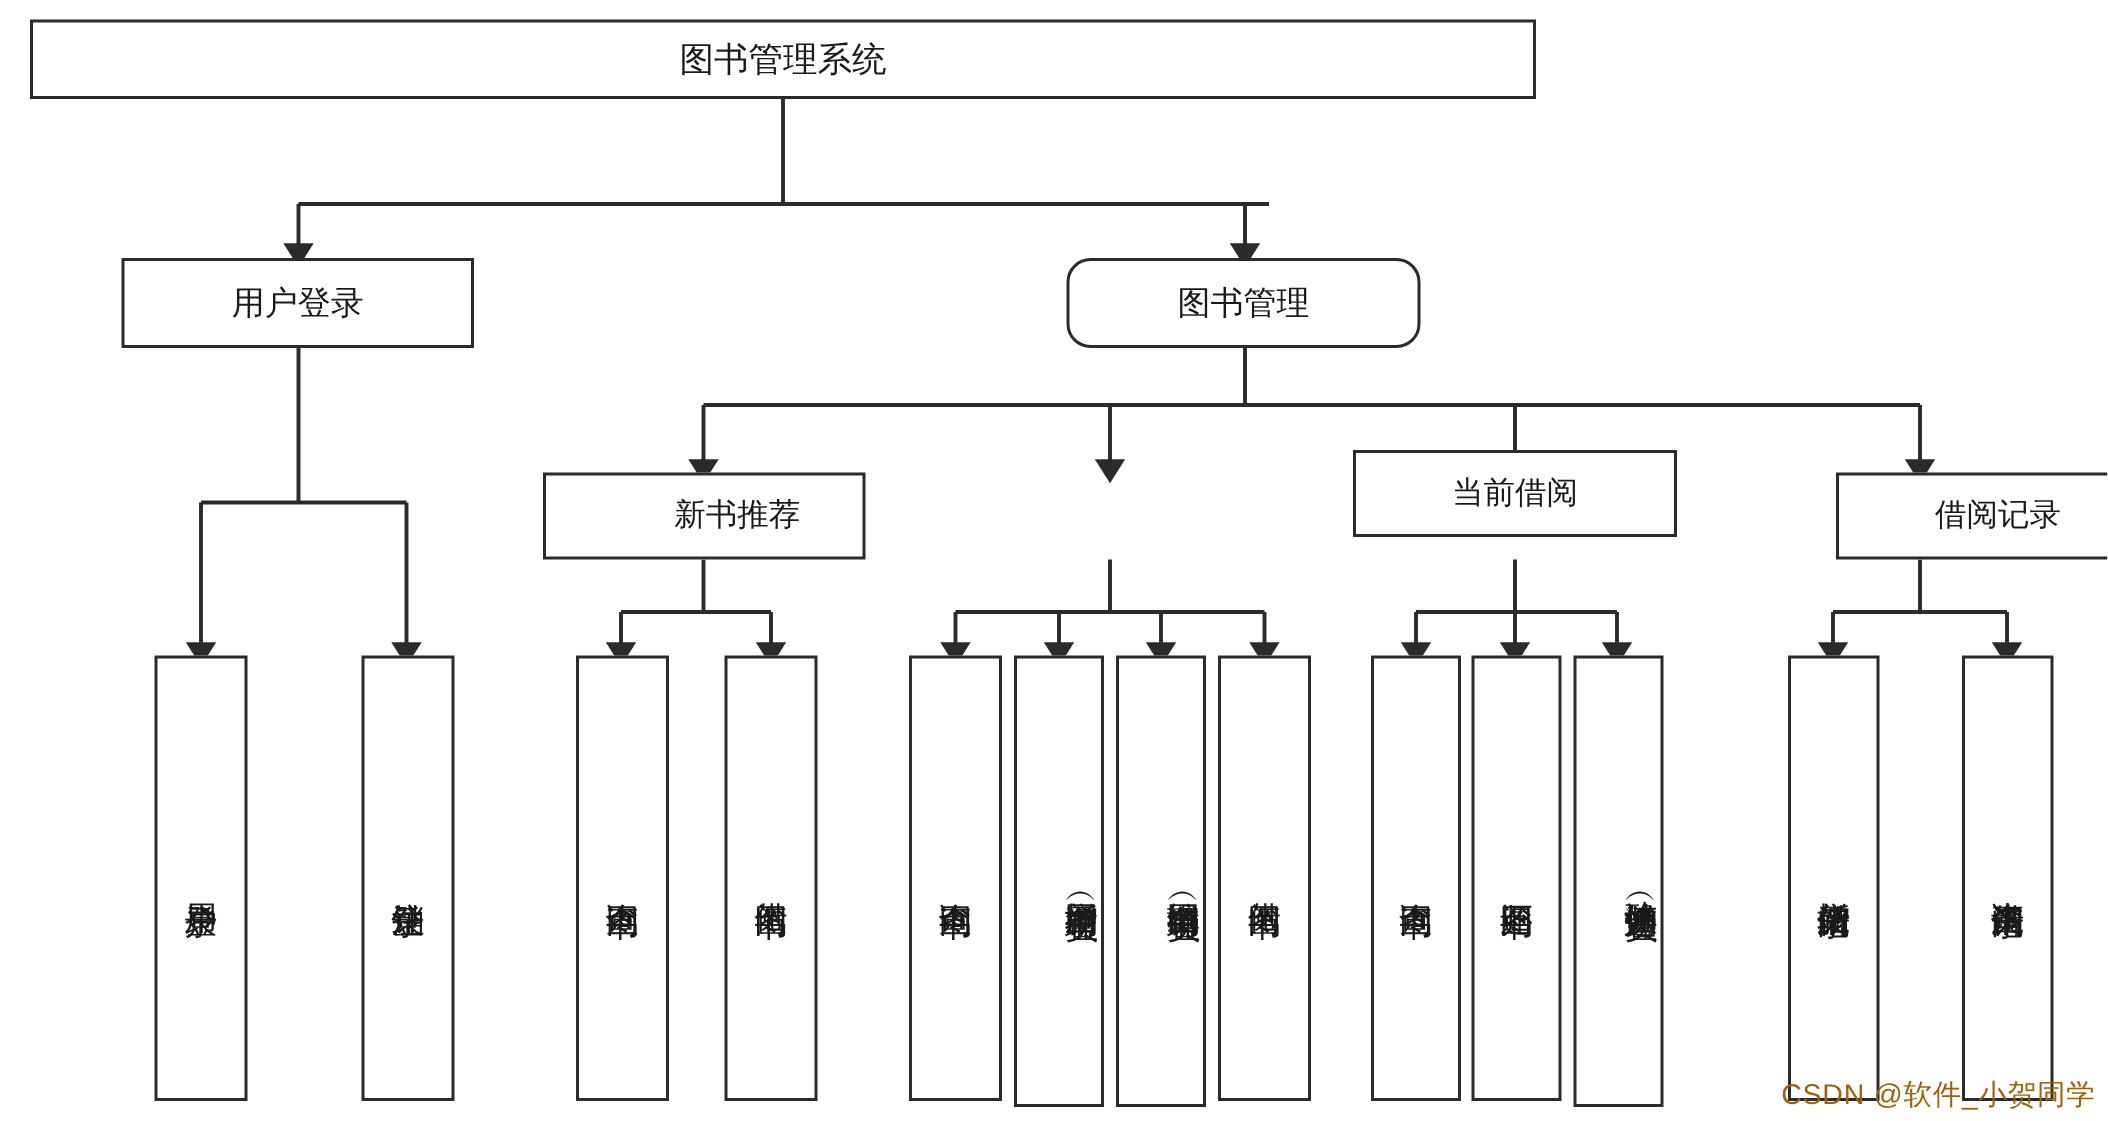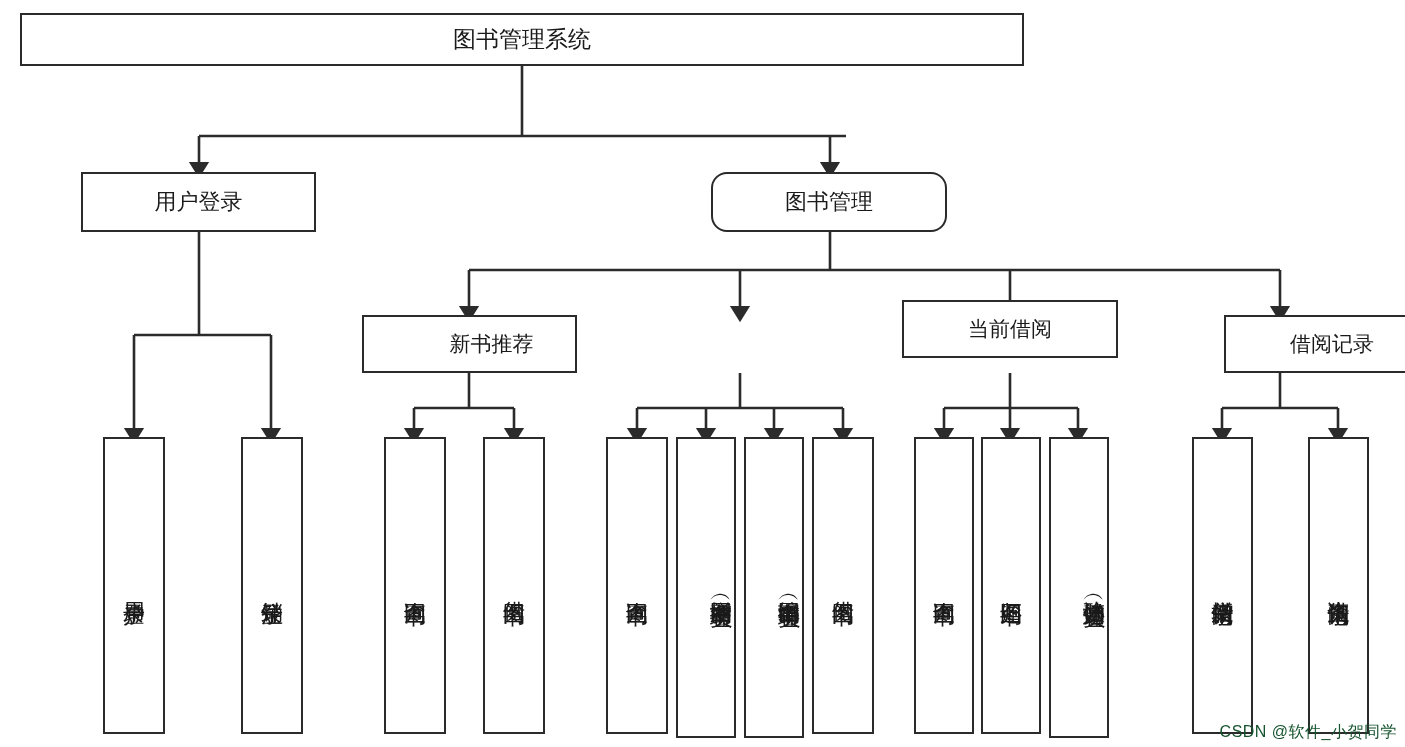--- a/index.html
+++ b/index.html
@@ -58,22 +58,22 @@
     align-items: flex-start;
     justify-content: center;
   }
   .node.leaf .leaf-text {
     display: block;
   }
   #watermark {
     position: absolute;
     right: 8px;
     bottom: 4px;
-    font-size: 16px;
-    color: #14532d;
+    font-size: 19px;
+    color: #a16207;
     letter-spacing: 0.5px;
     white-space: nowrap;
     user-select: none;
   }
 </style>
 </head>
 <body>
 
 <div id="diagram-root">
 

